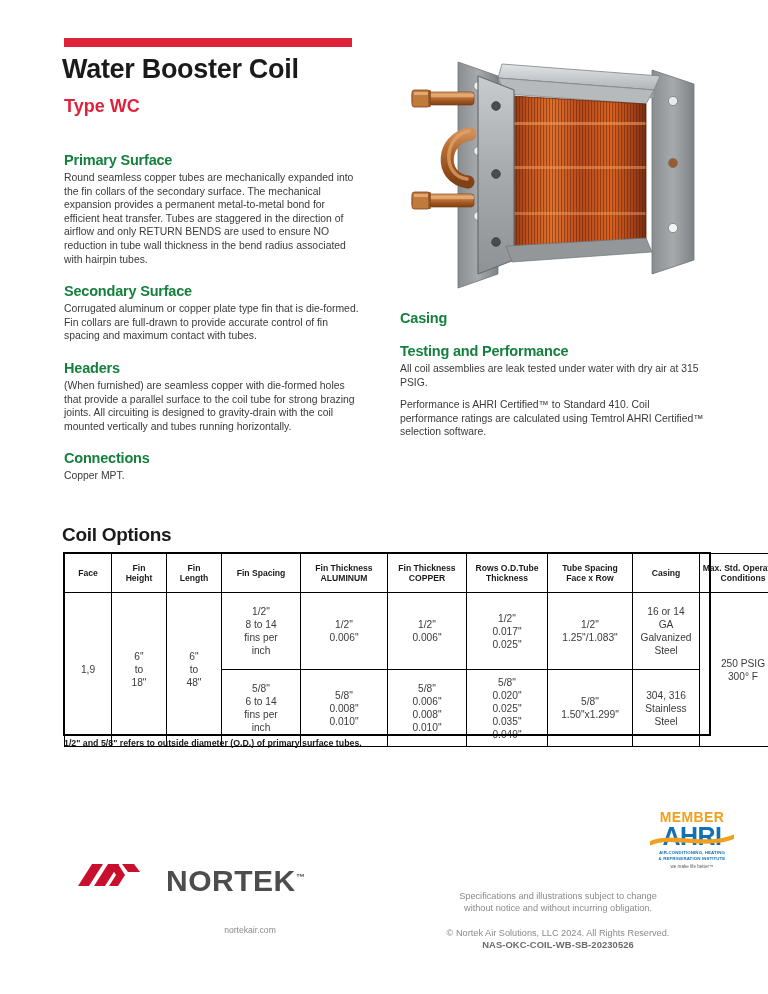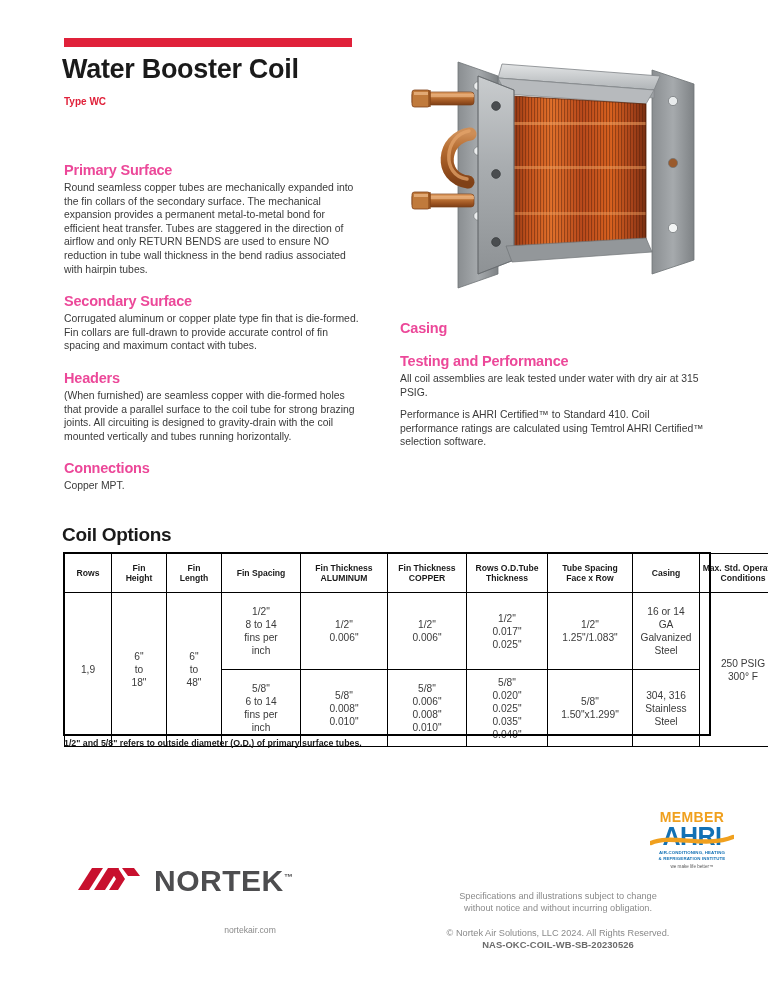--- a/index.html
+++ b/index.html
@@ -38,21 +38,21 @@
     font-size: 27px;
     font-weight: bold;
     letter-spacing: -0.3px;
     color: #1a1a1a;
     margin: 0;
   }
   .doc-subtitle {
     position: absolute;
     left: 64px;
     top: 96px;
-    font-size: 10px;
+    font-size: 18px;
     font-weight: bold;
     color: #e0213a;
     margin: 0;
   }
 
   
   .photo {
     position: absolute;
     left: 402px;
     top: 46px;
@@ -70,22 +70,22 @@
   }
   .col-right {
     position: absolute;
     left: 400px;
     top: 310px;
     width: 310px;
   }
   .sec-head {
     font-size: 14.5px;
     font-weight: bold;
-    color: #ec4899;
-    margin: 10px 0 3px 0;
+    color: #15803d;
+    margin: 0 0 3px 0;
     letter-spacing: -0.2px;
   }
   .sec-head.spaced { margin-top: 17px; }
   .sec-body {
     font-size: 10.4px;
     line-height: 13.6px;
     color: #3a3a3a;
     margin: 0;
   }
   .sec-body + .sec-body { margin-top: 9px; }
@@ -198,22 +198,22 @@
   
   .logo {
     position: absolute;
     left: 78px;
     top: 862px;
     width: 240px;
     height: 62px;
   }
   .logo-row {
     display: flex;
-    align-items: center;
-    gap: 12px;
+    align-items: flex-start;
+    gap: 24px;
   }
   .logo-mark { width: 64px; height: 26px; flex: none; }
   .logo-word {
     font-size: 30px;
     font-weight: bold;
     color: #4d4d4f;
     letter-spacing: 0.5px;
     line-height: 30px;
   }
   .logo-tm {
@@ -388,21 +388,21 @@
     <h2 class="sec-head spaced">Testing and Performance</h2>
     <p class="sec-body">All coil assemblies are leak tested under water with dry air at 315 PSIG.</p>
     <p class="sec-body">Performance is AHRI Certified™ to Standard 410. Coil performance ratings are calculated using Temtrol AHRI Certified™ selection software.</p>
   </div>
 
   <h2 class="table-head">Coil Options</h2>
 
   <table class="coil-table">
     <thead>
       <tr>
-        <th style="width:42px">Rows</th>
+        <th style="width:42px">Face</th>
         <th style="width:50px">
           <span>Fin</span><br>
           <span>Height</span>
         </th>
         <th style="width:50px">
           <span>Fin</span><br>
           <span>Length</span>
         </th>
         <th style="width:74px">Fin Spacing</th>
         <th style="width:82px">

